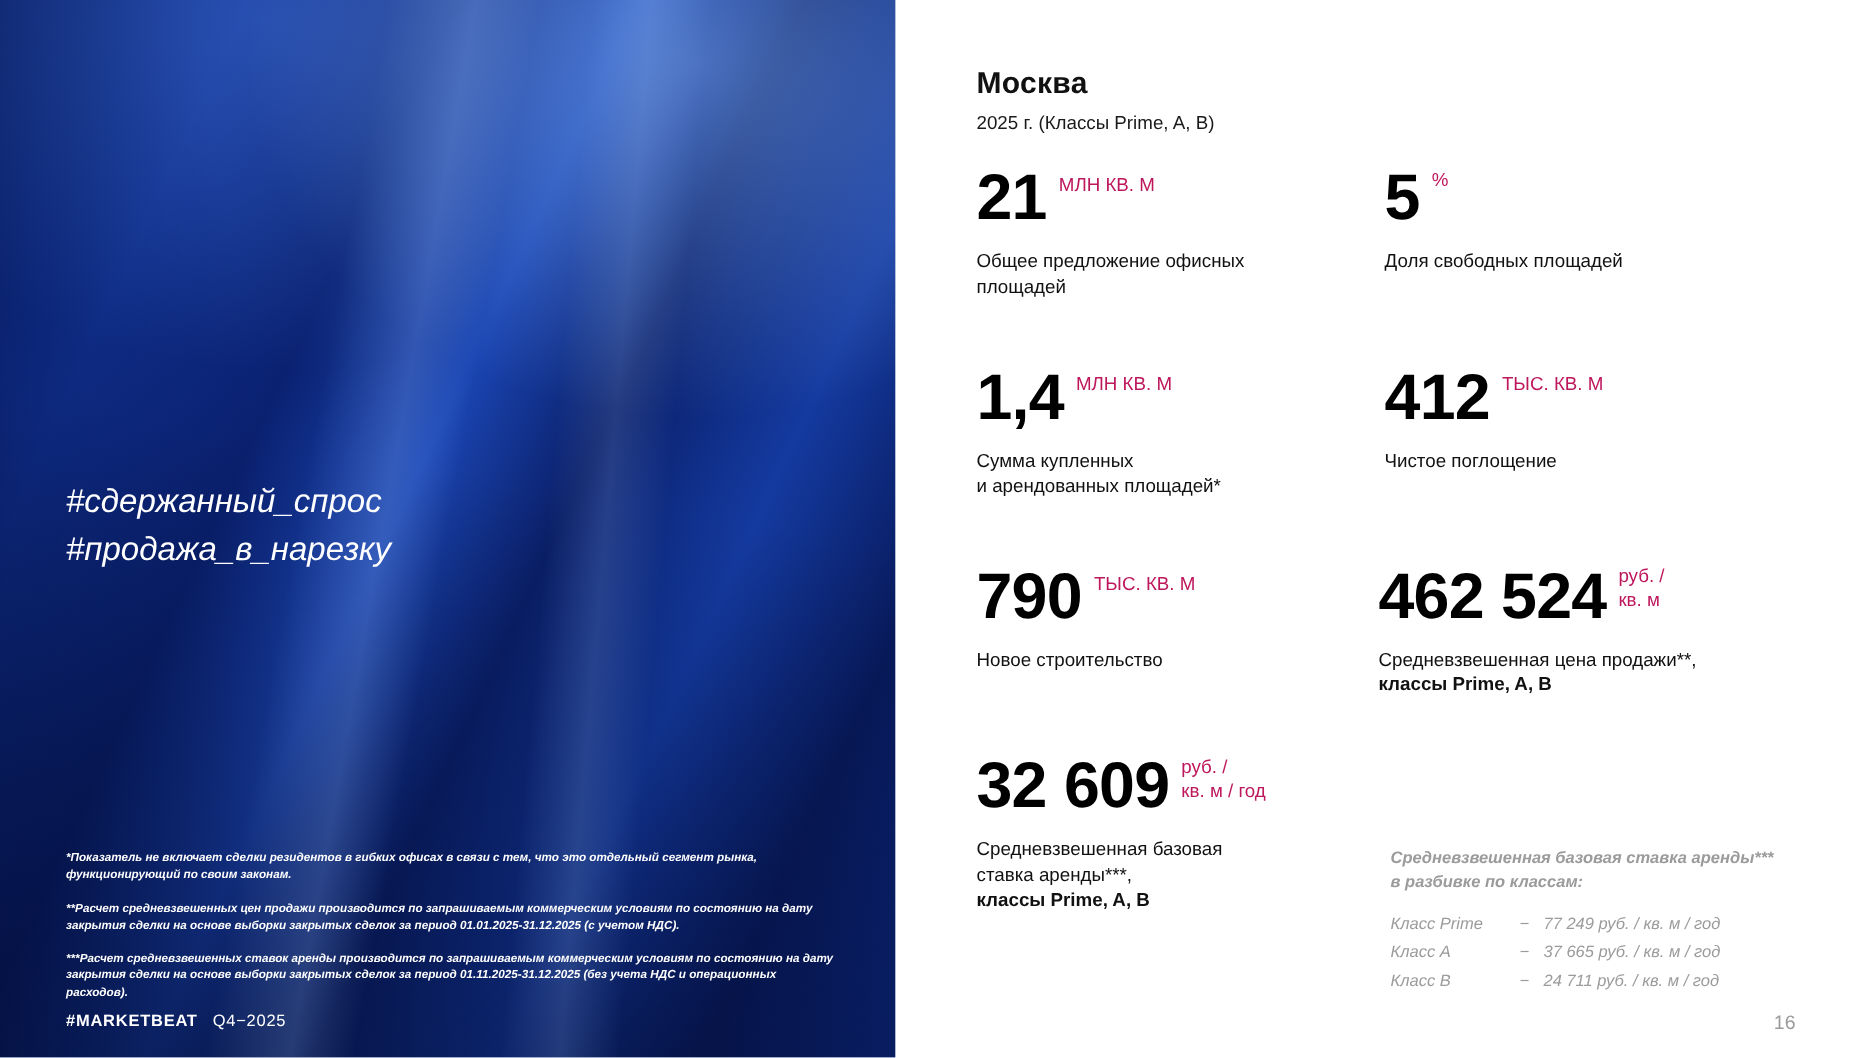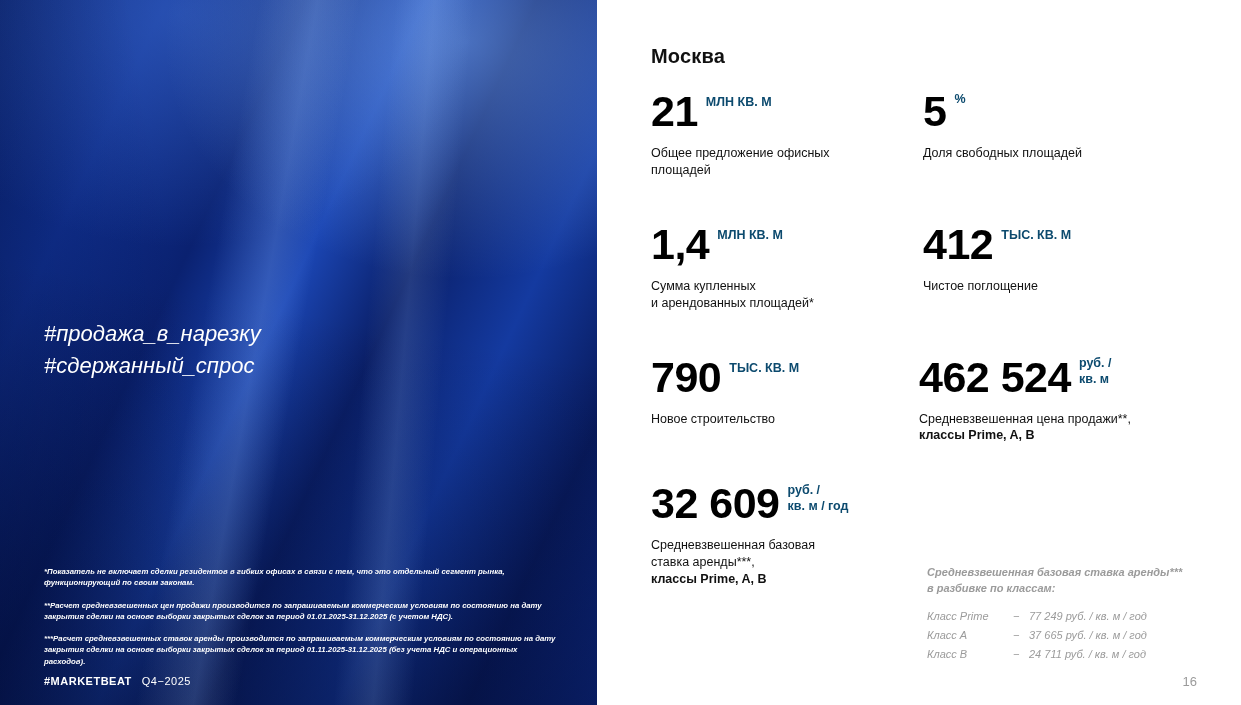--- a/index.html
+++ b/index.html
@@ -100,22 +100,22 @@
     font-size: 43px;
     font-weight: bold;
     color: #000;
     letter-spacing: -0.5px;
     line-height: 1.0;
     vertical-align: bottom;
   }
   .unit {
     display: inline-block;
     font-size: 12.5px;
-    font-weight: bold;
-    color: #0c4a6e;
+    font-weight: normal;
+    color: #be185d;
     line-height: 1.25;
     margin-left: 8px;
     vertical-align: bottom;
     margin-bottom: 17px;
   }
   .unit.small-up { margin-bottom: 24px; }
   .numline { display: flex; align-items: center; }
   .caption {
     font-size: 12.5px;
     color: #111;
@@ -151,40 +151,41 @@
 </head>
 <body>
 
 <div class="slide">
 
   <div class="left">
     <div class="left-bg"></div>
     <div class="left-content">
 
       <div class="title-block">
+        <div class="hashtag">#сдержанный_спрос</div>
         <div class="hashtag">#продажа_в_нарезку</div>
-        <div class="hashtag">#сдержанный_спрос</div>
       </div>
 
       <div class="footnotes">
         <div class="footnote">*Показатель не включает сделки резидентов в гибких офисах в связи с тем, что это отдельный сегмент рынка, функционирующий по своим законам.</div>
         <div class="footnote">**Расчет средневзвешенных цен продажи производится по запрашиваемым коммерческим условиям по состоянию на дату закрытия сделки на основе выборки закрытых сделок за период 01.01.2025-31.12.2025 (с учетом НДС).</div>
         <div class="footnote">***Расчет средневзвешенных ставок аренды производится по запрашиваемым коммерческим условиям по состоянию на дату закрытия сделки на основе выборки закрытых сделок за период 01.11.2025-31.12.2025 (без учета НДС и операционных расходов).</div>
       </div>
 
       <div class="brandline">
         <b>#MARKETBEAT</b><span class="q">Q4−2025</span>
       </div>
     </div>
   </div>
 
   <div class="right">
     <div class="right-inner">
 
       <div class="city">Москва</div>
+      <div class="subtitle">2025 г. (Классы Prime, A, B)</div>
 
       <div class="grid">
 
         <div class="row">
           <div class="cell col-left">
             <div class="numline">
               <span class="statnum">21</span>
               <span class="unit">МЛН КВ. М</span>
             </div>
             <div class="caption" style="white-space:pre-line; max-width: 215px;">Общее предложение офисных площадей</div>

